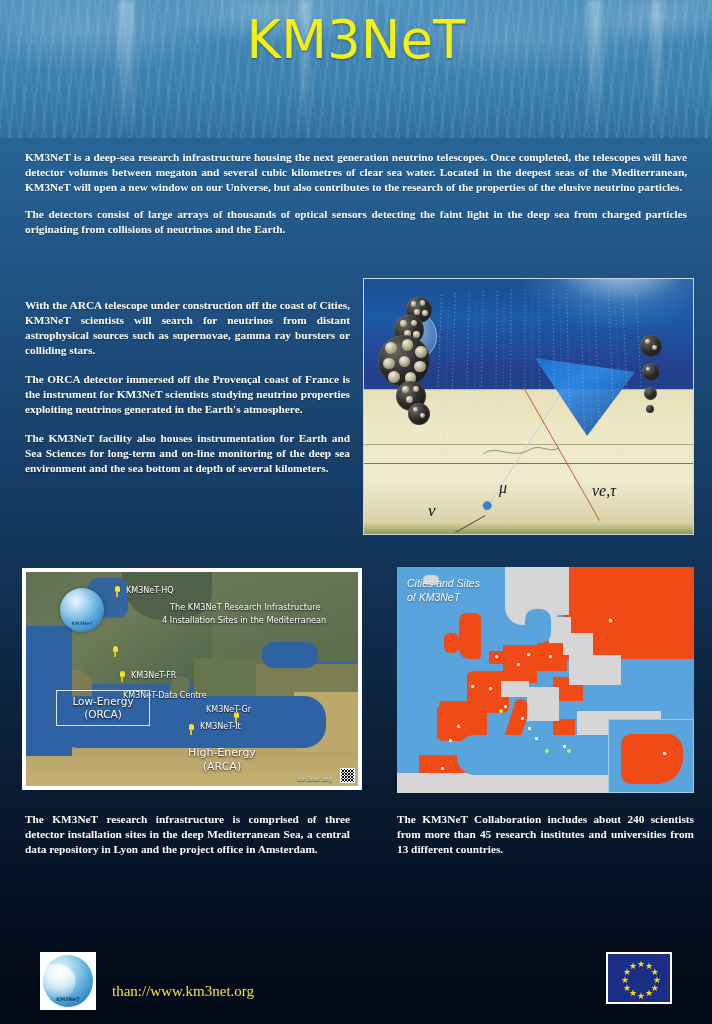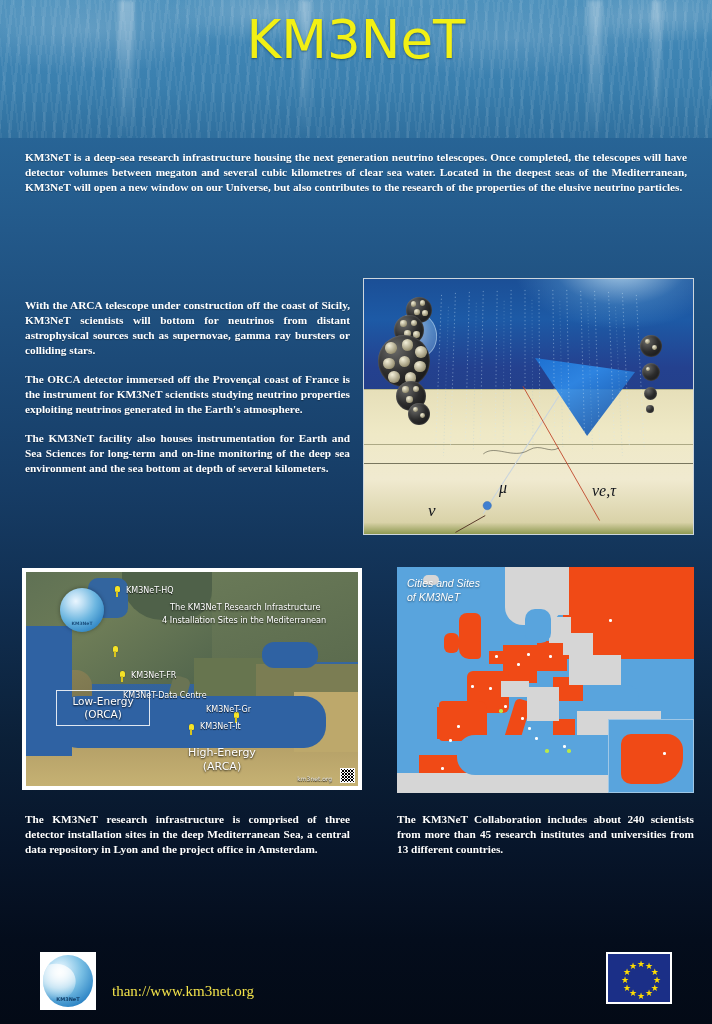--- a/index.html
+++ b/index.html
@@ -283,24 +283,25 @@
     <div class="water"></div>
     <div class="shaft" style="left:118px;width:16px;"></div>
     <div class="shaft" style="left:300px;width:10px;"></div>
     <div class="shaft" style="left:588px;width:14px;"></div>
     <div class="shaft" style="left:652px;width:9px;"></div>
     <div id="title-main">KM3NeT</div>
   </div>
 
   <div id="intro" class="body-text">
     <p>KM3NeT is a deep-sea research infrastructure housing the next generation neutrino telescopes. Once completed, the telescopes will have detector volumes between megaton and several cubic kilometres of clear sea water. Located in the deepest seas of the Mediterranean, KM3NeT will open a new window on our Universe, but also contributes to the research of the properties of the elusive neutrino particles.</p>
+    <p>The detectors consist of large arrays of thousands of optical sensors detecting the faint light in the deep sea from charged particles originating from collisions of neutrinos and the Earth.</p>
   </div>
 
   <div id="left-col" class="body-text">
-    <p>With the ARCA telescope under construction off the coast of Sicily, KM3NeT scientists will bottom for neutrinos from distant astrophysical sources such as supernovae, gamma ray bursters or colliding stars.</p>
+    <p>With the ARCA telescope under construction off the coast of Cities, KM3NeT scientists will search for neutrinos from distant astrophysical sources such as supernovae, gamma ray bursters or colliding stars.</p>
     <p>The ORCA detector immersed off the Provençal coast of France is the instrument for KM3NeT scientists studying neutrino properties exploiting neutrinos generated in the Earth's atmosphere.</p>
     <p>The KM3NeT facility also houses instrumentation for Earth and Sea Sciences for long-term and on-line monitoring of the deep sea environment and the sea bottom at depth of several kilometers.</p>
   </div>
 
   <div id="detector-figure">
     <div class="sea"></div>
     <div class="seabed"></div>
     <div class="bedline2"></div>
     <div class="disc"></div>
     <div class="cone-blue"></div>

